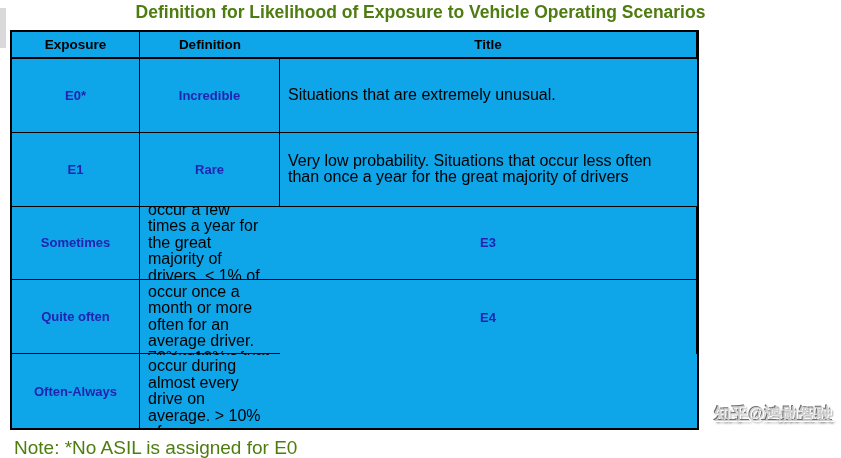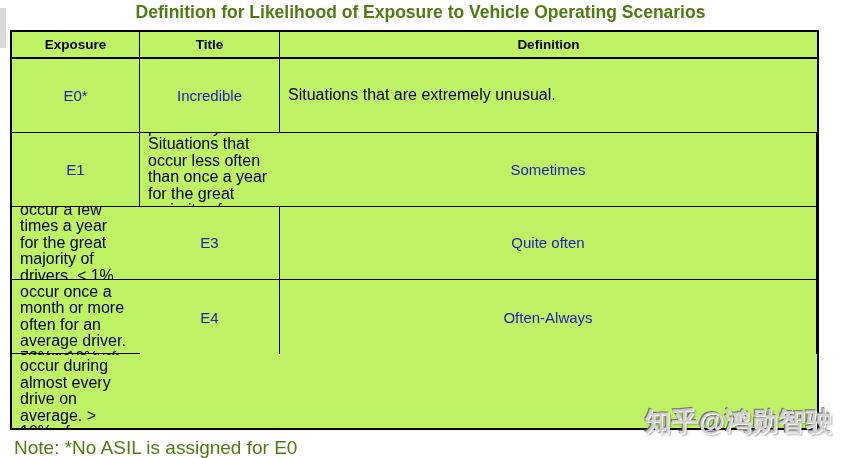--- a/index.html
+++ b/index.html
@@ -21,89 +21,91 @@
   }
   .edge-artifact {
     position: absolute;
     left: 0; top: 8px;
     width: 6px; height: 40px;
     background: #d9d9d9;
   }
   .exposure-table {
     position: absolute;
     left: 10px; top: 30px;
-    width: 809px; height: 400px;
+    width: 689px; height: 400px;
     border: 2px solid #000;
     display: grid;
     grid-template-columns: 128px 140px 1fr;
     grid-template-rows: 27px repeat(5, 1fr);
-    background: #bef264;
+    background: #0ea5e9;
   }
   .cell {
     border-right: 1px solid #000;
     border-bottom: 1px solid #000;
     display: flex;
     align-items: center;
     overflow: hidden;
   }
   .cell.last-col { border-right: none; }
   .cell.last-row { border-bottom: none; }
   .cell.header {
     justify-content: center;
     font-weight: bold;
     font-size: 13.5px;
     border-bottom-width: 2px;
   }
   .cell.exposure, .cell.rowtitle {
     justify-content: center;
-    font-weight: normal;
-    font-size: 15px;
+    font-weight: bold;
+    font-size: 13px;
     color: #2323b2;
   }
   .cell.definition {
     justify-content: flex-start;
     font-size: 16px;
     line-height: 16.5px;
     padding: 0 10px 0 8px;
     color: #000;
   }
   .note {
     position: absolute;
     left: 14px; top: 437px;
     font-size: 19px;
     color: #4d7c0f;
   }
   .watermark {
     position: absolute;
     right: 8px; top: 404px;
-    font-size: 26px;
+    font-size: 16px;
     font-weight: bold;
     letter-spacing: 1px;
     color: rgba(205,205,205,0.95);
     text-shadow: 1px 1px 0 #ffffff, -1px -1px 0 #6e6e6e, 2px 2px 2px rgba(0,0,0,0.35);
     white-space: nowrap;
+    text-decoration: underline;
   }
 </style>
 </head>
 <body>
 
 <div class="page-title">Definition for Likelihood of Exposure to Vehicle Operating Scenarios</div>
 <div class="edge-artifact"></div>
 
 <div class="exposure-table">
 
   <div class="cell header">Exposure</div>
+  <div class="cell header last-col">Definition</div>
   <div class="cell header">Title</div>
-  <div class="cell header last-col">Definition</div>
 
   <div class="cell exposure">E0*</div>
   <div class="cell rowtitle">Incredible</div>
   <div class="cell definition last-col">Situations that are extremely unusual.</div>
 
   <div class="cell exposure">E1</div>
+  <div class="cell rowtitle">Rare</div>
   <div class="cell definition last-col">Very low probability. Situations that occur less often than once a year for the great majority of drivers</div>
 
   <div class="cell rowtitle">Sometimes</div>
   <div class="cell definition last-col">Low probability. Situations that occur a few times a year for the great majority of drivers. &lt; 1% of average operating time</div>
 
   <div class="cell exposure">E3</div>
   <div class="cell rowtitle">Quite often</div>
   <div class="cell definition last-col">Medium probability. Situations that occur once a month or more often for an average driver. 73% - 10% of average operating time.</div>
 
   <div class="cell exposure last-row">E4</div>

